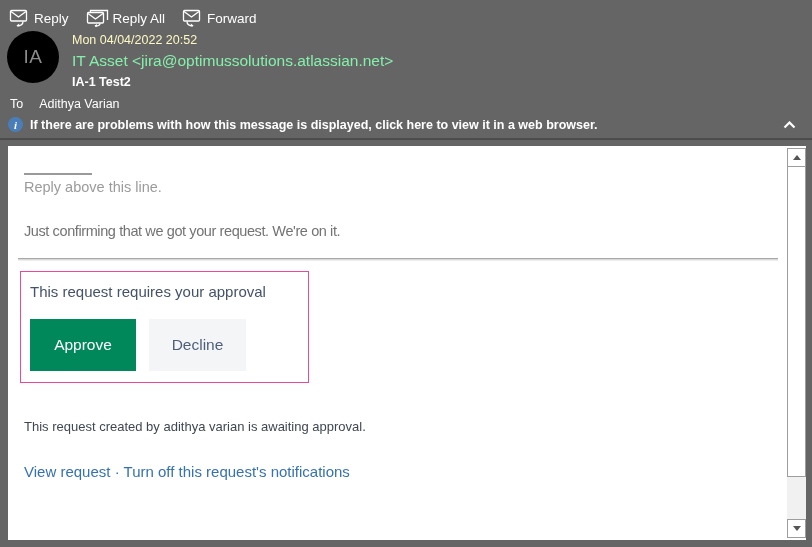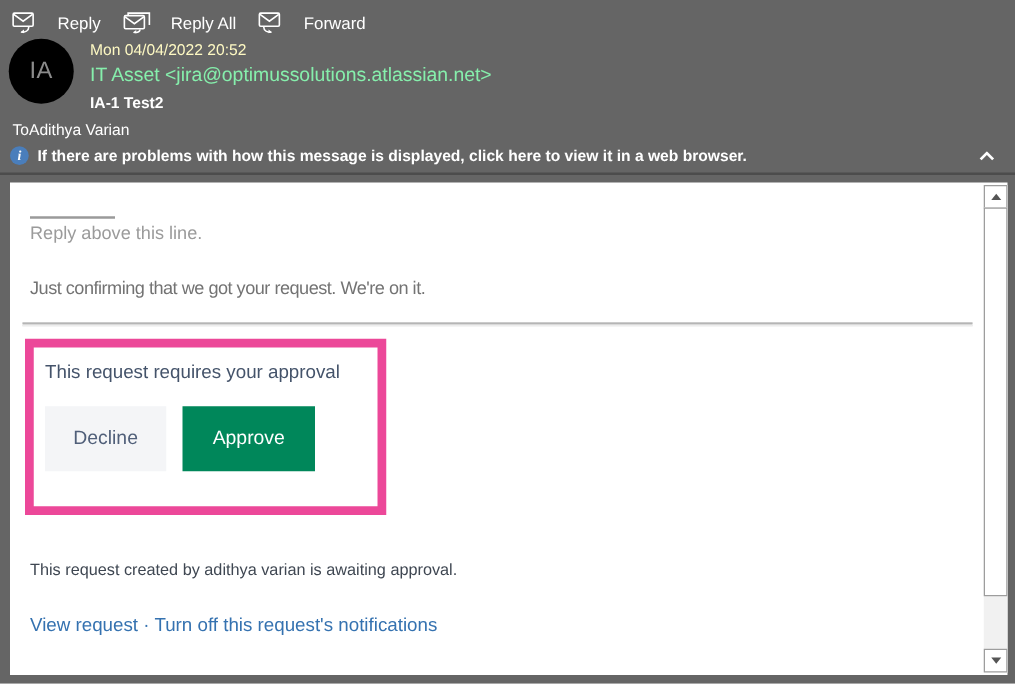--- a/index.html
+++ b/index.html
@@ -2,32 +2,32 @@
 <html><head>
 <meta charset="utf-8">
 <style>
   * { margin:0; padding:0; box-sizing:border-box; }
   html,body { width:812px; height:547px; overflow:hidden; }
   body { font-family:"Liberation Sans","DejaVu Sans",sans-serif; }
   .app { position:relative; width:812px; height:547px; background:#656565; overflow:hidden; }
 
   
   .toolbar { position:absolute; top:9px; left:9px; display:flex; gap:17px; align-items:center; }
-  .tb-item { display:flex; align-items:center; gap:16px; color:#fff; font-size:13.5px; cursor:default; }
+  .tb-item { display:flex; align-items:center; gap:4px; color:#fff; font-size:13.5px; cursor:default; }
   .tb-item svg { display:block; }
 
   
   .avatar { position:absolute; left:7px; top:31px; width:52px; height:52px; border-radius:50%;
             background:#000000; color:#8b8b8b; display:flex; align-items:center; justify-content:center;
             font-size:19px; letter-spacing:0.5px; }
   .date    { position:absolute; left:72px; top:33px;  font-size:12.5px; color:#fef9c3; }
   .sender  { position:absolute; left:72px; top:52px;  font-size:15.5px; color:#86efac; }
   .subject { position:absolute; left:72px; top:75px;  font-size:12.5px; font-weight:bold; color:#fff; }
   .to-row  { position:absolute; left:10px; top:97px;  font-size:12.5px; color:#fff; }
-  .to-row .to-name { }
+  .to-row .to-name { margin-left:16px; }
 
   
   .info-bar { position:absolute; left:0; right:0; top:112px; height:25px; display:flex; align-items:center;
               gap:7px; padding:0 8px; color:#fff; font-size:12.5px; font-weight:600; }
   .info-icon { width:15px; height:15px; min-width:15px; border-radius:50%; background:#4a7ebb; color:#fff;
                display:flex; align-items:center; justify-content:center; font-size:11px; font-weight:bold;
                font-family:"Liberation Serif",serif; font-style:italic; }
   .chevron-up { margin-left:auto; margin-right:8px; }
 
   .header-divider { position:absolute; top:138px; left:0; right:0; height:2px; background:#4c4c4c; }
@@ -35,22 +35,22 @@
   
   .reading-pane { position:absolute; top:146px; left:8px; right:6px; bottom:7px; background:#fff; }
   .content { position:absolute; top:0; left:16px; right:40px; }
 
   .sig-line { margin-top:27px; width:68px; border-top:2px solid #9a9a9a; }
   .reply-above { margin-top:4px; font-size:14.5px; color:#9b9b9b; }
   .confirm { margin-top:28px; font-size:14.5px; color:#737373; letter-spacing:-0.4px; }
   .rule { margin-top:19px; margin-left:-6px; margin-right:-12px; height:3px;
           border-top:1px solid #a9a9a9; border-bottom:1px solid #ededed; background:#d9d9d9; }
 
-  .annotation { margin-top:10px; margin-left:-4px; width:289px; border:7px solid #ec4899;
-                padding:11px 0 28px 9px; }
+  .annotation { margin-top:10px; margin-left:-4px; width:289px; border:1px solid #ec4899;
+                padding:11px 0 11px 9px; }
   .approval-heading { font-size:15px; color:#44536a; }
   .btn-row { display:flex; gap:13px; margin-top:19px; }
   .btn { border:none; height:52px; font-size:15.5px; font-family:inherit; cursor:pointer; }
   .btn-approve { width:106px; background:#00875A; color:#fff; }
   .btn-decline { width:97px;  background:#F4F5F7; color:#505F79; }
 
   .awaiting { margin-top:36px; font-size:13px; color:#3f4752; }
   .links { margin-top:29px; font-size:15px; color:#3572B0; }
   .links a { color:#3572B0; text-decoration:none; cursor:pointer; }
   .shared { margin-top:19px; font-size:13px; color:#7b7b7b; }
@@ -134,22 +134,22 @@
   <div class="reading-pane">
     <div class="content">
       <div class="sig-line"></div>
       <div class="reply-above">Reply above this line.</div>
       <div class="confirm">Just confirming that we got your request. We're on it.</div>
       <div class="rule"></div>
 
       <div class="annotation">
         <div class="approval-heading">This request requires your approval</div>
         <div class="btn-row">
+          <button class="btn btn-approve">Approve</button>
           <button class="btn btn-decline">Decline</button>
-          <button class="btn btn-approve">Approve</button>
         </div>
       </div>
 
       <div class="awaiting">This request created by adithya varian is awaiting approval.</div>
       <div class="links">
         <a>View request</a>
         <span>·</span>
         <a>Turn off this request's notifications</a>
       </div>
     </div>

